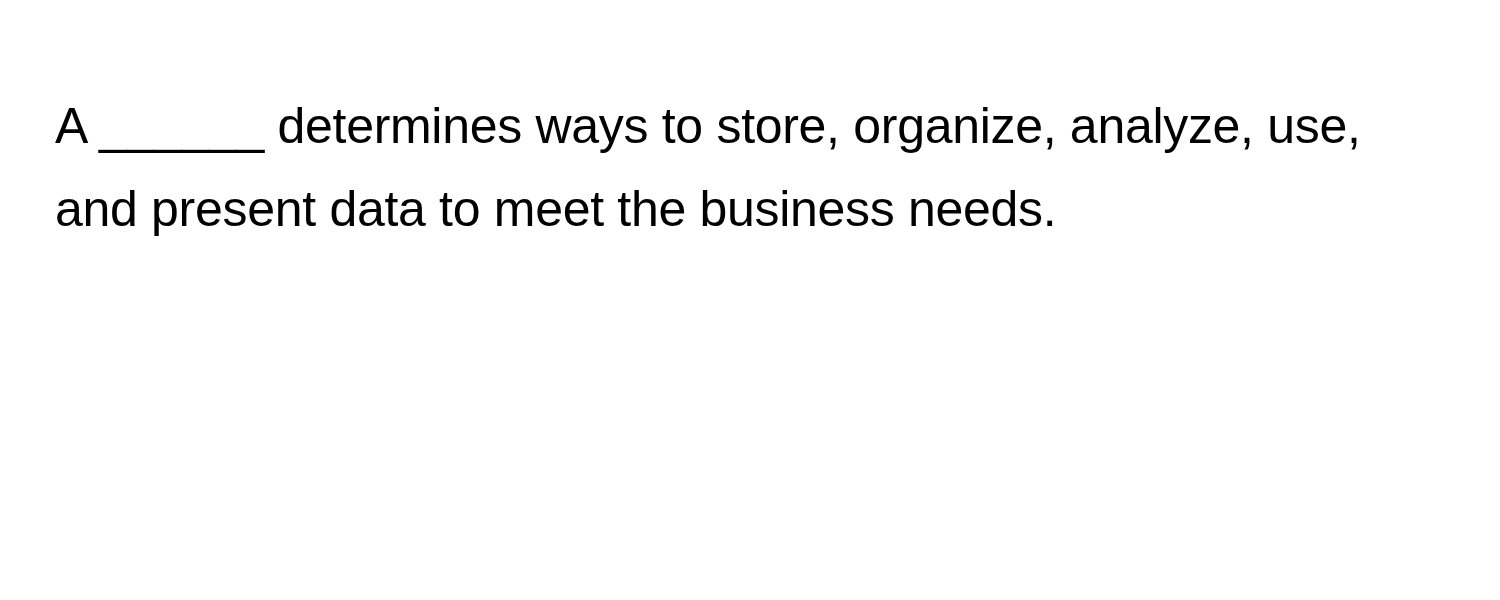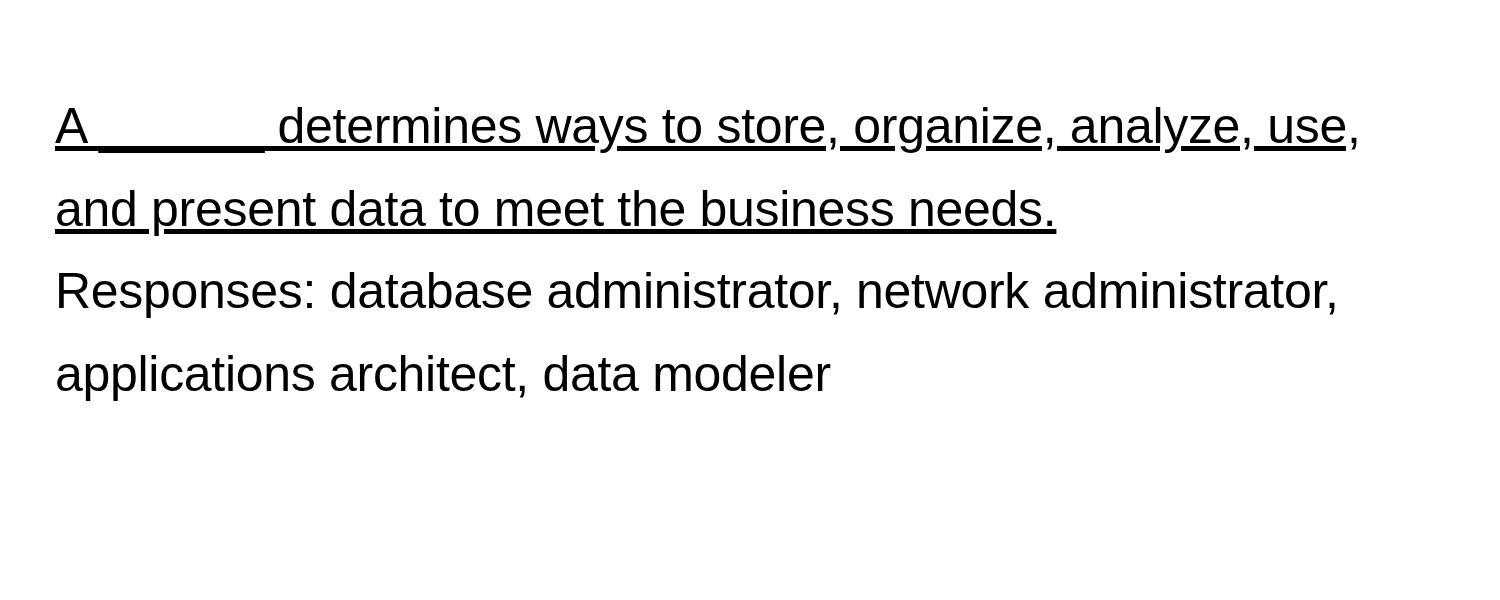--- a/index.html
+++ b/index.html
@@ -17,25 +17,23 @@
       overflow: hidden;
     }
     .question-block {
       font-size: 50px;
       line-height: 1.65;
       letter-spacing: -0.3px;
       font-weight: 400;
     }
     .question-text {
       display: block;
-      text-decoration: underline;
     }
     .responses-text {
       display: block;
     }
   </style>
 </head>
 <body>
 
 <div class="question-block">
   <span class="question-text">A ______ determines ways to store, organize, analyze, use, and present data to meet the business needs.</span>
-  <span class="responses-text"><span>Responses:</span> <span>database administrator, network administrator, applications architect, data modeler</span></span>
 </div>
 
 </body></html>

